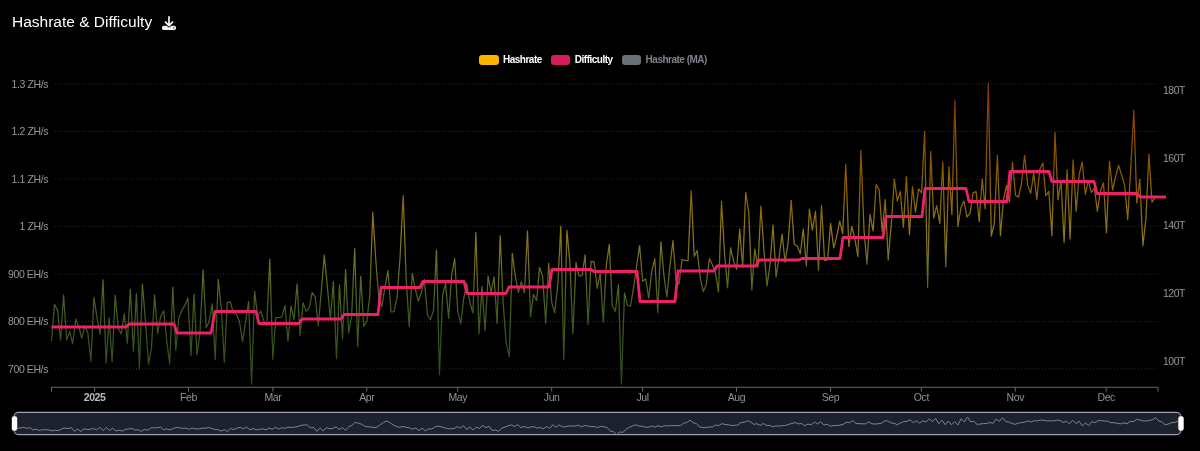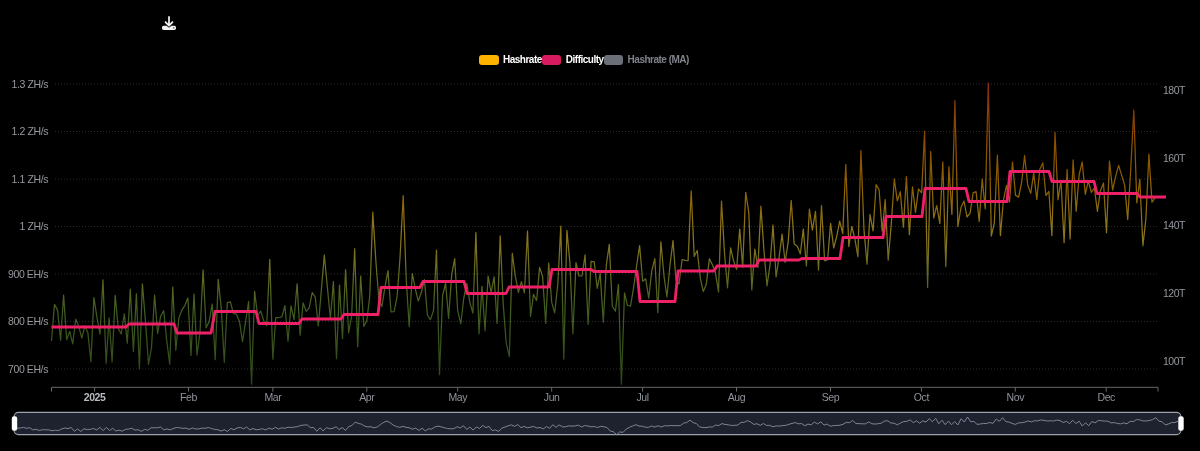--- a/index.html
+++ b/index.html
@@ -1,19 +1,19 @@
 <!DOCTYPE html>
 <html><head><meta charset="utf-8"><style>
 html,body{margin:0;padding:0;background:#000;}
 #wrap{position:relative;width:1200px;height:451px;background:#000;overflow:hidden;
   font-family:"Liberation Sans",sans-serif;}
 #title{position:absolute;left:12px;top:13px;color:#fff;font-size:15.5px;}
 #dl{position:absolute;left:162px;top:16px;}
 #legend{position:absolute;left:479px;top:54px;display:flex;justify-content:flex-start;
-  align-items:center;gap:0;font-size:10px;font-weight:bold;letter-spacing:-0.5px;}
+  align-items:center;gap:9px;font-size:10px;font-weight:bold;letter-spacing:-0.5px;}
 .li{display:flex;align-items:center;gap:4.5px;}
 .sw{width:19.5px;height:10px;border-radius:3px;flex:none;}
 #chart{position:absolute;left:0;top:0;filter:blur(0.3px);}
 </style></head>
 <body>
 <div id="wrap">
 <div id="chart"><svg width="1200" height="451" viewBox="0 0 1200 451" font-family="'Liberation Sans', sans-serif">
 <defs>
 <linearGradient id="hg" gradientUnits="userSpaceOnUse" x1="0" y1="80" x2="0" y2="395">
 <stop offset="0" stop-color="#f4511e"></stop>
@@ -70,20 +70,21 @@
 <text x="1163" y="93.8" font-size="10.5" letter-spacing="-0.5" fill="#95989d">180T</text>
 <text x="1163" y="161.6" font-size="10.5" letter-spacing="-0.5" fill="#95989d">160T</text>
 <text x="1163" y="229.3" font-size="10.5" letter-spacing="-0.5" fill="#95989d">140T</text>
 <text x="1163" y="297.1" font-size="10.5" letter-spacing="-0.5" fill="#95989d">120T</text>
 <text x="1163" y="364.8" font-size="10.5" letter-spacing="-0.5" fill="#95989d">100T</text>
 <rect x="14" y="412.4" width="1167" height="22.2" rx="4.5" fill="#1e222e" stroke="#9ba1af" stroke-width="1.1"></rect>
 <polyline points="17.0,428.3 20.2,428.0 23.4,427.4 26.6,428.3 29.8,427.7 32.9,430.0 36.1,429.2 39.3,430.5 42.5,429.7 45.7,429.8 48.9,429.9 52.1,430.8 55.3,430.2 58.5,430.6 61.7,428.9 64.8,428.0 68.0,428.6 71.2,427.5 74.4,431.3 77.6,428.9 80.8,431.5 84.0,428.7 87.2,429.6 90.4,429.3 93.5,428.5 96.7,430.0 99.9,427.3 103.1,430.7 106.3,427.4 109.5,430.5 112.7,428.3 115.9,431.0 119.1,430.2 122.3,431.1 125.4,429.4 128.6,429.0 131.8,428.3 135.0,430.1 138.2,429.7 141.4,431.4 144.6,429.3 147.8,430.3 151.0,427.8 154.2,427.8 157.3,427.8 160.5,427.0 163.7,429.9 166.9,428.9 170.1,429.9 173.3,428.5 176.5,427.5 179.7,427.8 182.9,428.4 186.0,428.1 189.2,429.3 192.4,428.0 195.6,428.9 198.8,428.9 202.0,428.1 205.2,428.3 208.4,427.5 211.6,428.6 214.8,429.4 217.9,429.7 221.1,431.1 224.3,429.7 227.5,431.5 230.7,428.4 233.9,429.7 237.1,428.0 240.3,427.4 243.5,428.8 246.6,427.0 249.8,429.9 253.0,428.5 256.2,429.8 259.4,429.4 262.6,428.8 265.8,429.9 269.0,428.0 272.2,429.3 275.4,427.3 278.5,429.0 281.7,427.8 284.9,428.3 288.1,427.2 291.3,427.5 294.5,427.1 297.7,426.6 300.9,425.4 304.1,425.0 307.2,424.9 310.4,427.7 313.6,427.5 316.8,431.3 320.0,427.8 323.2,430.9 326.4,427.7 329.6,428.7 332.8,428.4 336.0,426.7 339.1,429.5 342.3,427.6 345.5,430.4 348.7,426.6 351.9,425.5 355.1,422.2 358.3,423.3 361.5,424.2 364.7,426.1 367.9,426.9 371.0,426.8 374.2,427.8 377.4,426.9 380.6,424.4 383.8,422.3 387.0,421.0 390.2,422.8 393.4,425.2 396.6,426.5 399.7,427.4 402.9,426.4 406.1,427.3 409.3,427.8 412.5,429.2 415.7,428.1 418.9,430.5 422.1,428.2 425.3,430.9 428.5,428.8 431.6,429.1 434.8,427.0 438.0,426.1 441.2,426.8 444.4,427.8 447.6,428.5 450.8,428.9 454.0,428.6 457.2,426.7 460.3,428.0 463.5,425.7 466.7,429.5 469.9,427.1 473.1,430.1 476.3,426.9 479.5,428.5 482.7,425.4 485.9,427.6 489.1,426.4 492.2,430.6 495.4,429.9 498.6,431.4 501.8,428.1 505.0,427.1 508.2,425.8 511.4,424.9 514.6,426.4 517.8,424.6 521.0,427.7 524.1,426.4 527.3,427.8 530.5,427.1 533.7,426.5 536.9,428.0 540.1,427.5 543.3,428.9 546.5,426.5 549.7,428.4 552.8,424.7 556.0,427.3 559.2,424.9 562.4,426.9 565.6,426.7 568.8,425.9 572.0,426.1 575.2,425.9 578.4,425.2 581.6,427.0 584.7,425.5 587.9,426.0 591.1,426.8 594.3,426.5 597.5,427.5 600.7,426.3 603.9,426.8 607.1,427.6 610.3,431.1 613.4,431.7 616.6,434.7 619.8,431.9 623.0,432.4 626.2,429.1 629.4,427.3 632.6,426.0 635.8,424.7 639.0,426.1 642.2,426.2 645.3,427.2 648.5,427.3 651.7,426.0 654.9,427.1 658.1,425.7 661.3,427.0 664.5,425.7 667.7,425.9 670.9,425.5 674.0,425.7 677.2,425.7 680.4,425.6 683.6,423.2 686.8,422.5 690.0,420.2 693.2,422.7 696.4,423.5 699.6,427.0 702.8,427.5 705.9,427.7 709.1,426.9 712.3,427.1 715.5,425.1 718.7,425.6 721.9,423.6 725.1,424.5 728.3,424.8 731.5,425.5 734.7,425.3 737.8,425.1 741.0,422.4 744.2,422.3 747.4,420.7 750.6,422.0 753.8,424.4 757.0,423.7 760.2,425.4 763.4,423.5 766.5,425.4 769.7,425.4 772.9,426.8 776.1,425.9 779.3,426.1 782.5,425.6 785.7,425.4 788.9,424.3 792.1,423.4 795.3,422.6 798.4,423.8 801.6,423.6 804.8,425.7 808.0,424.1 811.2,424.8 814.4,422.1 817.6,423.9 820.8,421.8 824.0,425.1 827.1,424.1 830.3,426.2 833.5,425.6 836.7,425.5 839.9,425.2 843.1,424.3 846.3,422.3 849.5,422.7 852.7,420.5 855.9,423.5 859.0,423.7 862.2,423.8 865.4,423.9 868.6,421.9 871.8,423.7 875.0,424.1 878.2,423.7 881.4,423.2 884.6,421.0 887.8,420.8 890.9,423.0 894.1,423.2 897.3,424.8 900.5,423.0 903.7,421.5 906.9,421.4 910.1,419.9 913.3,422.6 916.5,420.8 919.6,423.2 922.8,420.8 926.0,422.1 929.2,418.7 932.4,421.7 935.6,418.3 938.8,423.8 942.0,420.2 945.2,424.7 948.4,421.0 951.5,424.8 954.7,421.6 957.9,425.0 961.1,418.7 964.3,422.0 967.5,417.0 970.7,421.8 973.9,421.4 977.1,424.4 980.2,424.0 983.4,423.5 986.6,423.5 989.8,422.5 993.0,423.4 996.2,419.1 999.4,421.3 1002.6,417.7 1005.8,421.6 1009.0,422.1 1012.1,423.4 1015.3,424.4 1018.5,422.9 1021.7,422.7 1024.9,422.1 1028.1,420.9 1031.3,421.9 1034.5,420.7 1037.7,420.9 1040.8,420.0 1044.0,420.3 1047.2,421.0 1050.4,420.8 1053.6,421.0 1056.8,420.1 1060.0,420.5 1063.2,422.5 1066.4,421.3 1069.6,423.7 1072.7,420.2 1075.9,423.6 1079.1,421.2 1082.3,426.0 1085.5,422.8 1088.7,425.7 1091.9,421.5 1095.1,422.8 1098.3,420.5 1101.5,420.7 1104.6,421.1 1107.8,421.1 1111.0,422.9 1114.2,422.6 1117.4,423.4 1120.6,423.9 1123.8,422.9 1127.0,423.8 1130.2,421.3 1133.3,421.6 1136.5,419.6 1139.7,419.9 1142.9,420.9 1146.1,421.0 1149.3,420.5 1152.5,419.7 1155.7,417.7 1158.9,421.1 1162.1,421.8 1165.2,424.9 1168.4,424.0 1171.6,422.6 1174.8,422.5 1178.0,421.2" fill="none" stroke="#7d8497" stroke-width="1" stroke-linejoin="round"></polyline>
 <rect x="11.8" y="416.2" width="5.4" height="14.5" rx="2.2" fill="#ffffff"></rect>
 <rect x="1178.3" y="416.2" width="5.4" height="14.5" rx="2.2" fill="#ffffff"></rect>
 </svg></div>
+<div id="title">Hashrate &amp; Difficulty</div>
 <div id="dl"><svg width="14" height="14" viewBox="0 0 512 512">
         <path fill="#f2f2f2" d="M288 32c0-17.7-14.3-32-32-32s-32 14.3-32 32l0 242.7-73.4-73.4c-12.5-12.5-32.8-12.5-45.3 0s-12.5 32.8 0 45.3l128 128c12.5 12.5 32.8 12.5 45.3 0l128-128c12.5-12.5 12.5-32.8 0-45.3s-32.8-12.5-45.3 0L288 274.7 288 32zM64 352c-35.3 0-64 28.7-64 64l0 32c0 35.3 28.7 64 64 64l384 0c35.3 0 64-28.7 64-64l0-32c0-35.3-28.7-64-64-64l-101.5 0-45.3 45.3c-25 25-65.5 25-90.5 0L165.5 352 64 352zm368 56a24 24 0 1 1 0 48 24 24 0 1 1 0-48z"></path>
       </svg></div>
 <div id="legend">
 <div class="li">
         <span class="sw" style="background:#ffb300"></span>
         <span style="color:#fff">Hashrate</span>
       </div>
 <div class="li">
         <span class="sw" style="background:#d81b60"></span>

